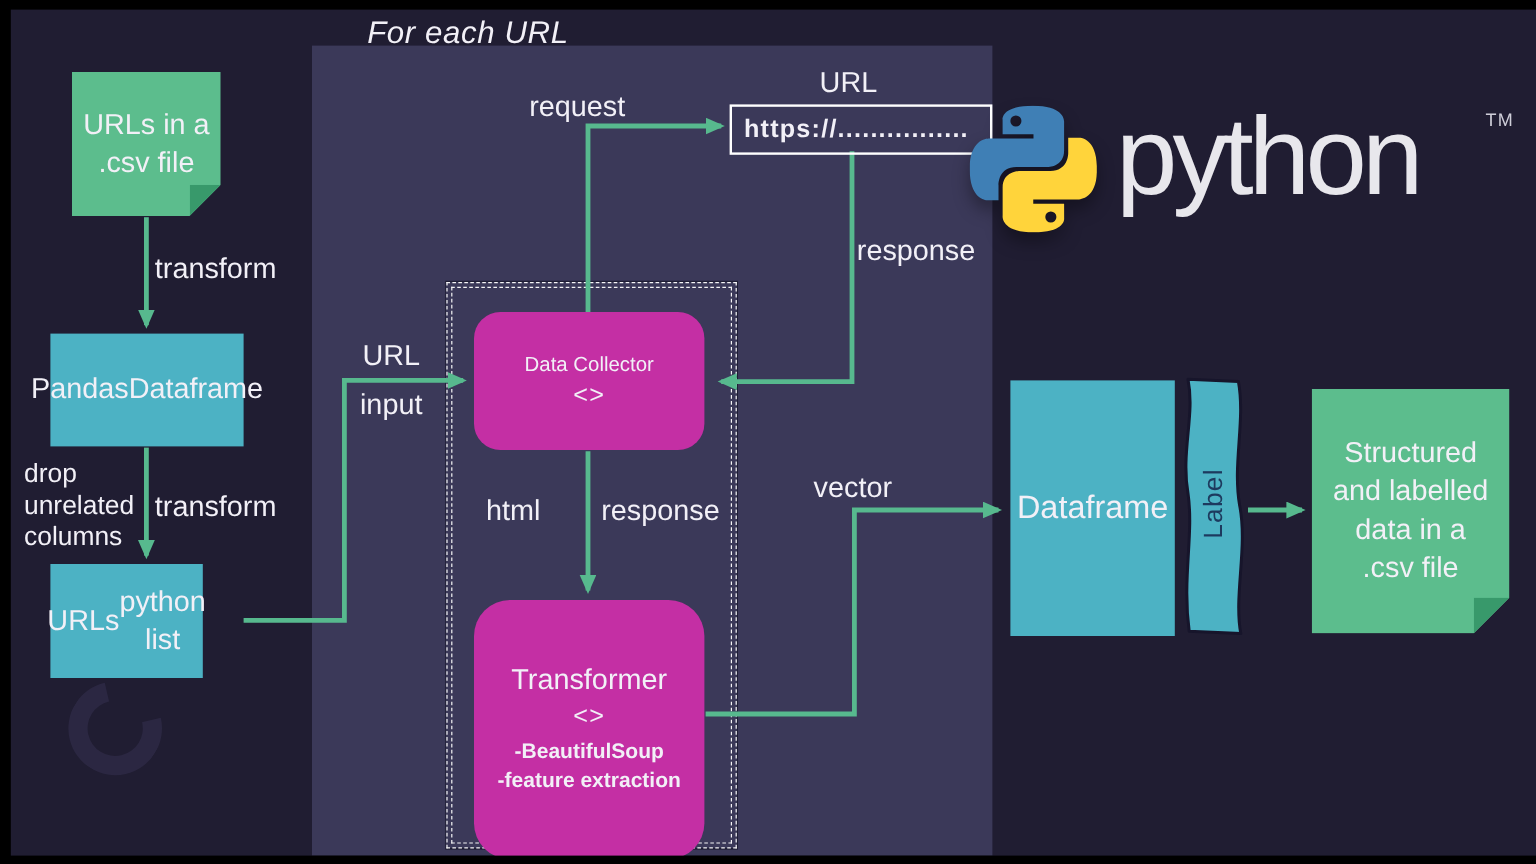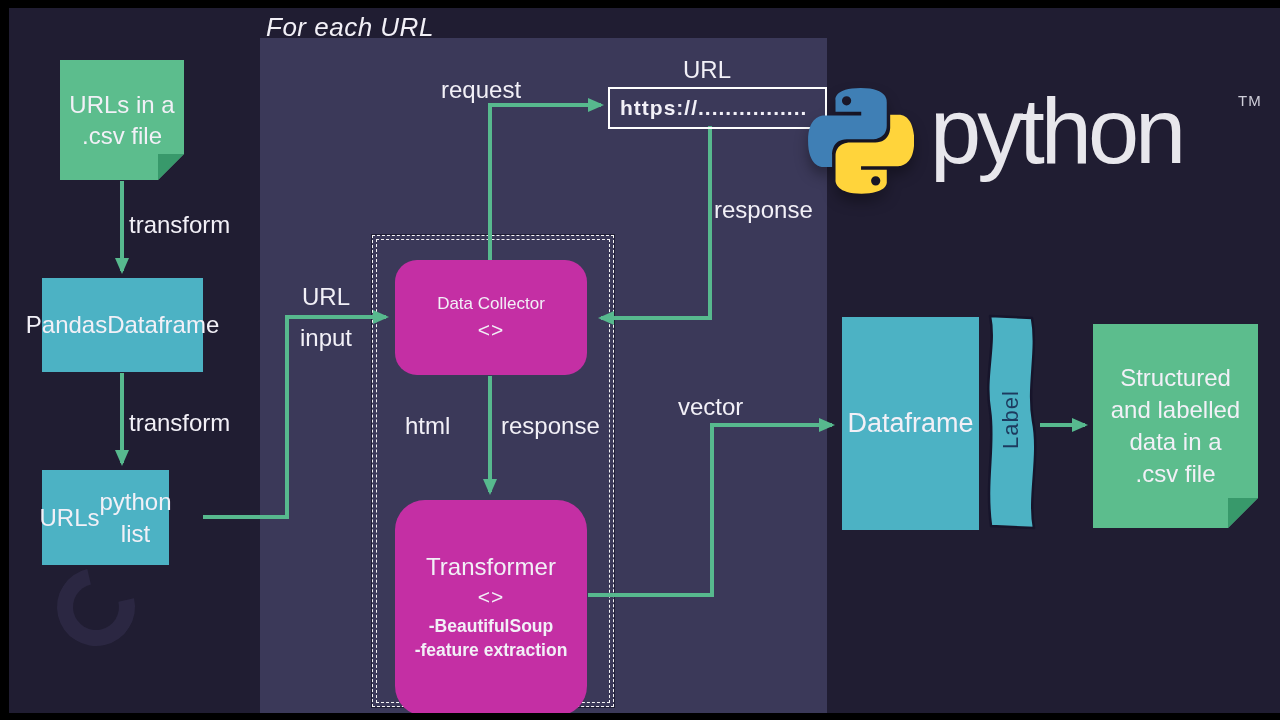--- a/index.html
+++ b/index.html
@@ -11,21 +11,21 @@
   html,body{margin:0;padding:0;background:#000;}
   #stage{
     position:relative; width:1280px; height:720px; overflow:hidden;
     background:var(--background);
     font-family:"Liberation Sans", sans-serif; color:var(--text-light);
     -webkit-font-smoothing:antialiased;
   }
   .abs{position:absolute;}
   .bar{background:var(--letterbox);}
   .panel{background:var(--panel);}
-  .panel-title{font-style:italic; font-size:26px; letter-spacing:.5px;}
+  .panel-title{font-style:italic; font-size:26px; letter-spacing:.5px;margin-left:40px;}
   .sticky{
     background:var(--sticky-green); display:flex; flex-direction:column;
     align-items:center; justify-content:center; text-align:center;
     font-size:24px; line-height:1.3;
   }
   .cut-26{clip-path:polygon(0 0,100% 0,100% calc(100% - 26px),calc(100% - 26px) 100%,0 100%);}
   .cut-30{clip-path:polygon(0 0,100% 0,100% calc(100% - 30px),calc(100% - 30px) 100%,0 100%);}
   .fold{position:absolute; right:0; bottom:0; background:var(--sticky-fold);
         clip-path:polygon(0 0,100% 0,0 100%);}
   .tealbox{
@@ -97,20 +97,25 @@
     <div class="fold" style="width:26px; height:26px;"></div>
   </div>
 
   <div class="abs edge-label" style="left:129px; top:211px;">transform</div>
 
   <div class="abs tealbox" style="left:42px; top:278px; width:161px; height:94px;">
     <div>Pandas</div>
     <div>Dataframe</div>
   </div>
 
+  <div class="abs small-label" style="left:20px; top:382px;">
+    <div>drop</div>
+    <div>unrelated</div>
+    <div>columns</div>
+  </div>
   <div class="abs edge-label" style="left:129px; top:409px;">transform</div>
 
   <div class="abs tealbox" style="left:42px; top:470px; width:127px; height:95px;">
     <div>URLs</div>
     <div>python list</div>
   </div>
 
   <div class="abs swirl" style="left:57px; top:568px;"></div>
 
   <div class="abs edge-label" style="left:300px; top:283px; width:52px; text-align:center;">URL</div>

